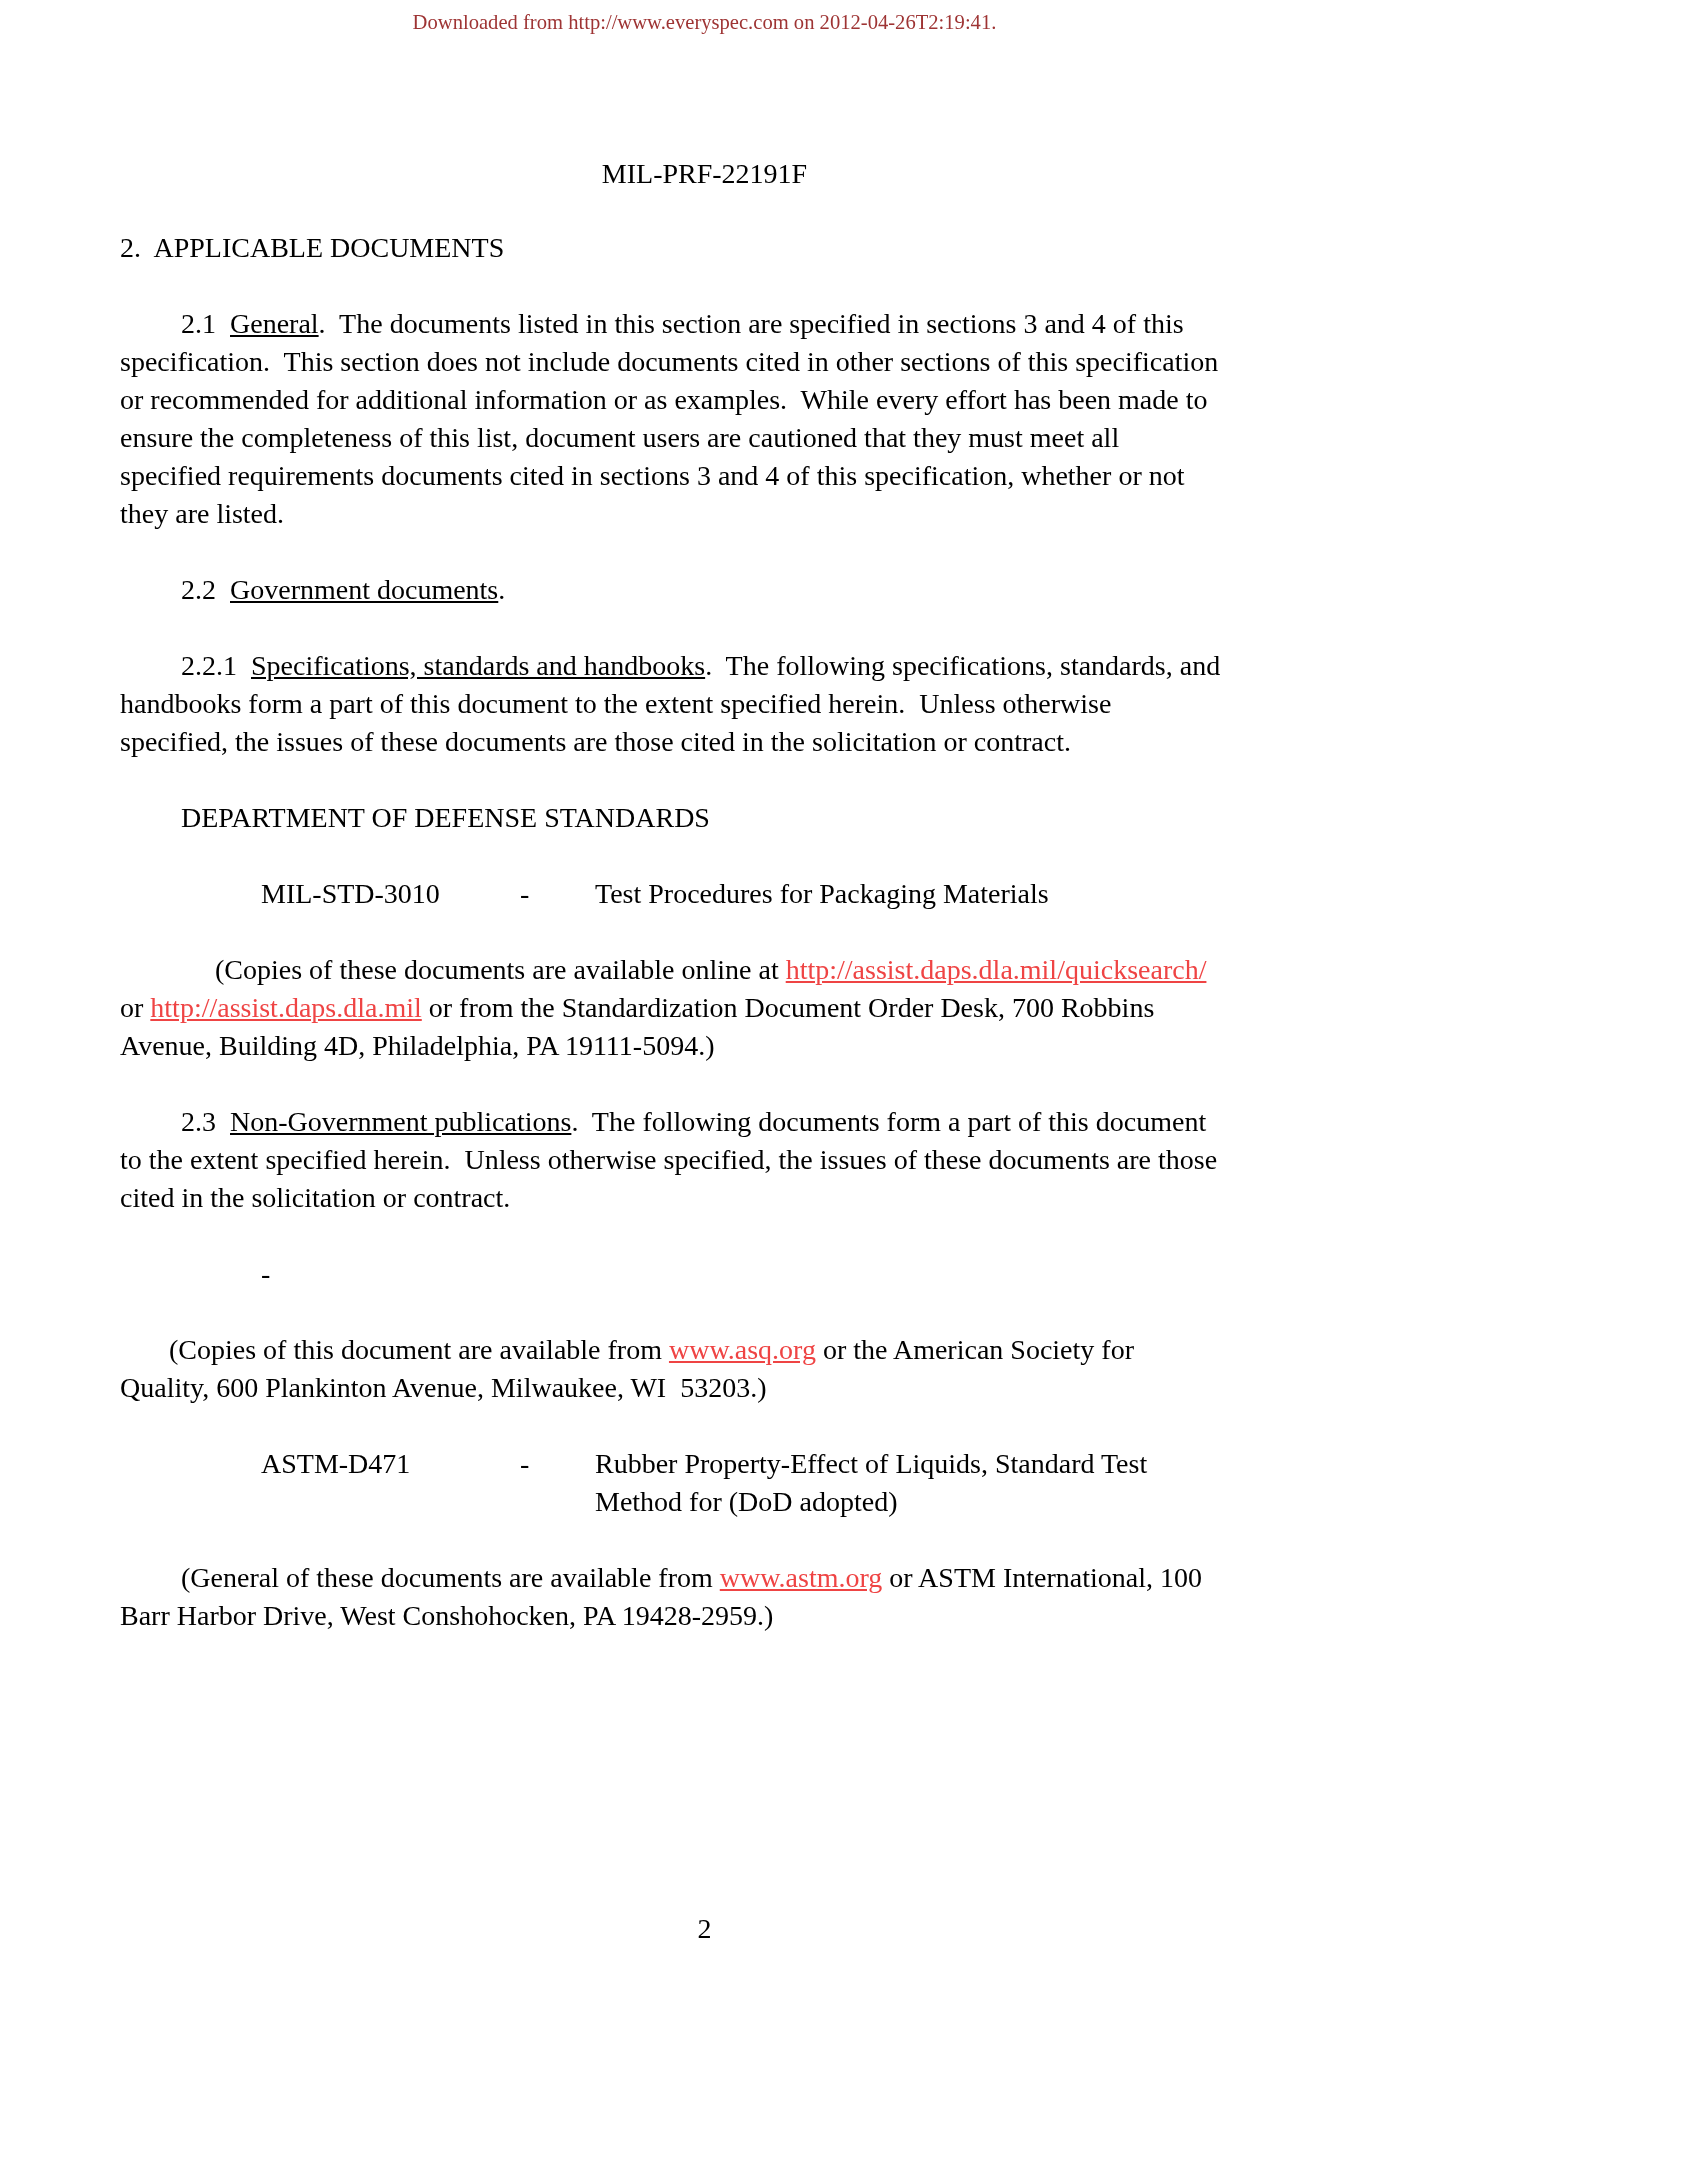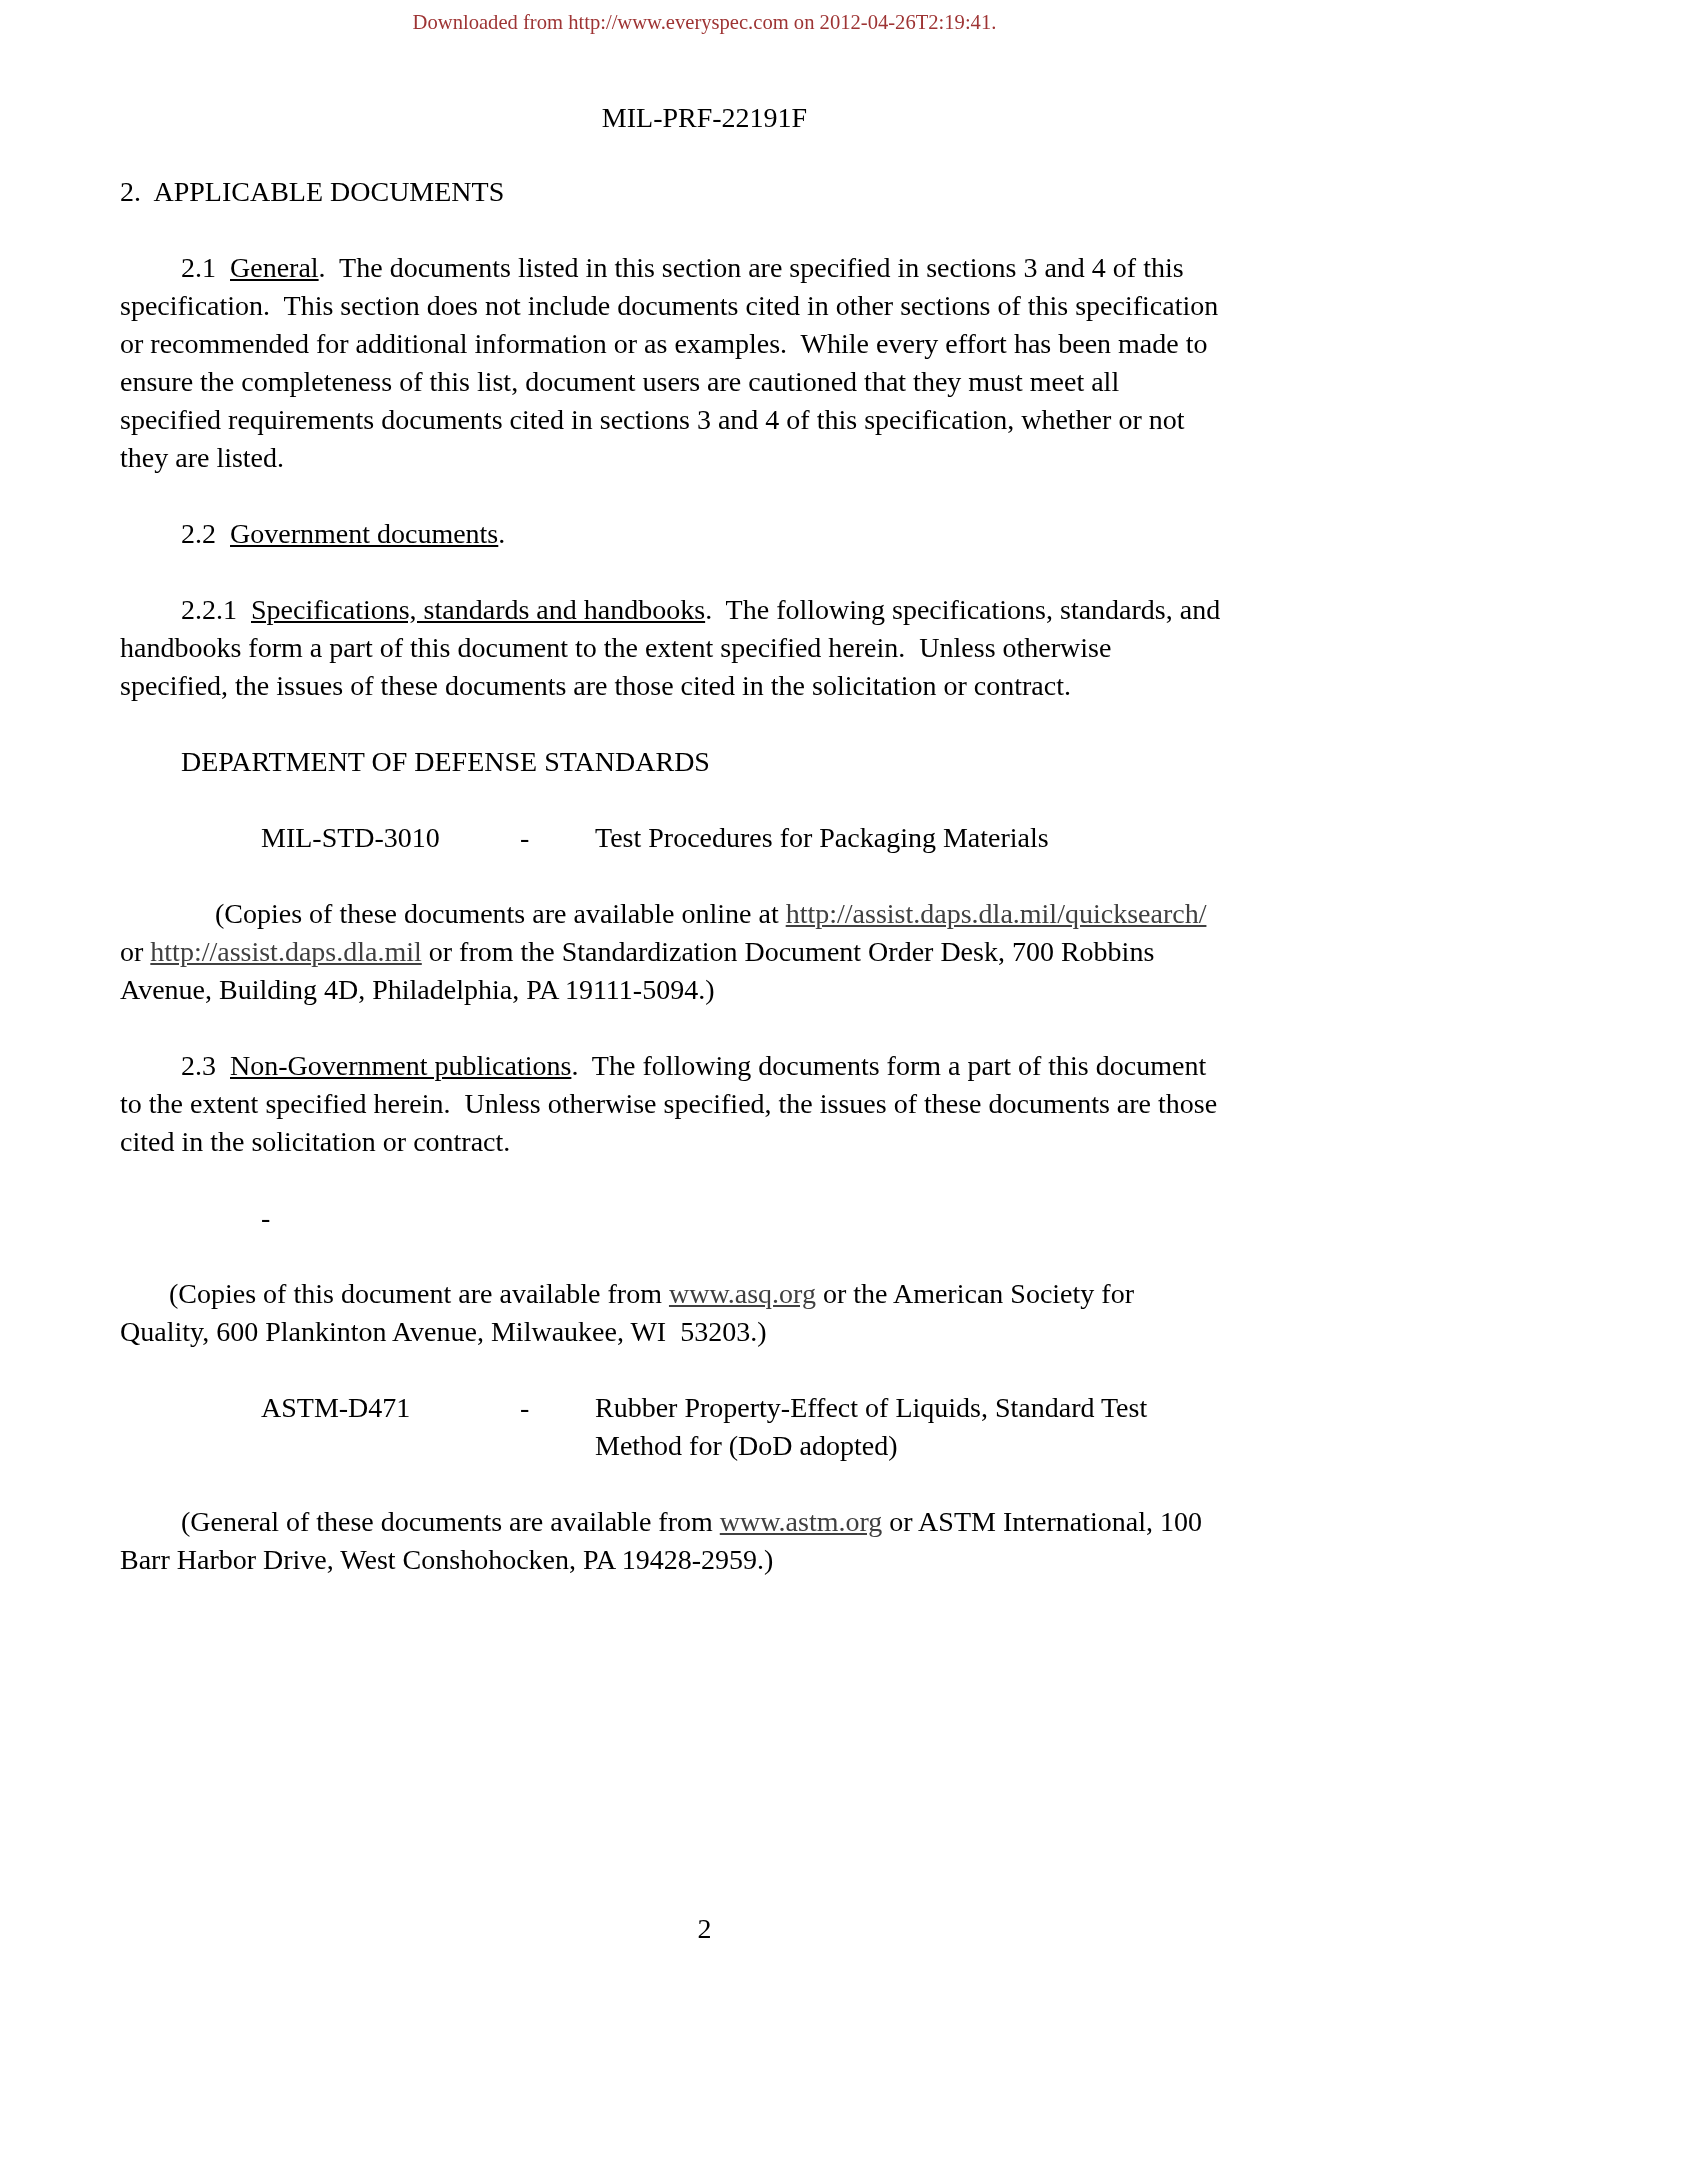--- a/index.html
+++ b/index.html
@@ -18,40 +18,40 @@
     overflow: hidden;
   }
   .watermark {
     padding-top: 10px;
     text-align: center;
     font-size: 20.6px;
     line-height: 25px;
     color: #9e3434;
   }
   .doc-title {
-    margin-top: 64px;
+    margin-top: 120px;
     text-align: center;
     font-size: 28px;
     line-height: 38px;
   }
   .content {
     margin-top: 36px;
     padding-left: 120px;
     padding-right: 183px;
     font-size: 28px;
     line-height: 38px;
     text-align: left;
   }
   .content p { margin-top: 38px; white-space: pre-wrap; }
   .content p.first { margin-top: 0; }
   .indent { text-indent: 61px; }
   .ti-115 { text-indent: 95px; }
   .ti-59 { text-indent: 49px; }
   .u { text-decoration: underline; }
-  a.doc-link { color: #404040; text-decoration: underline; cursor: pointer; }
+  a.doc-link { color: #ef4444; text-decoration: underline; cursor: pointer; }
   .entry {
     display: flex;
     margin-top: 38px;
     margin-left: 141px;
   }
   .entry-code { width: 259px; flex: none; }
   .entry-dash { width: 75px; flex: none; }
   .entry-desc { max-width: 709px; }
   .page-number {
     position: absolute;

